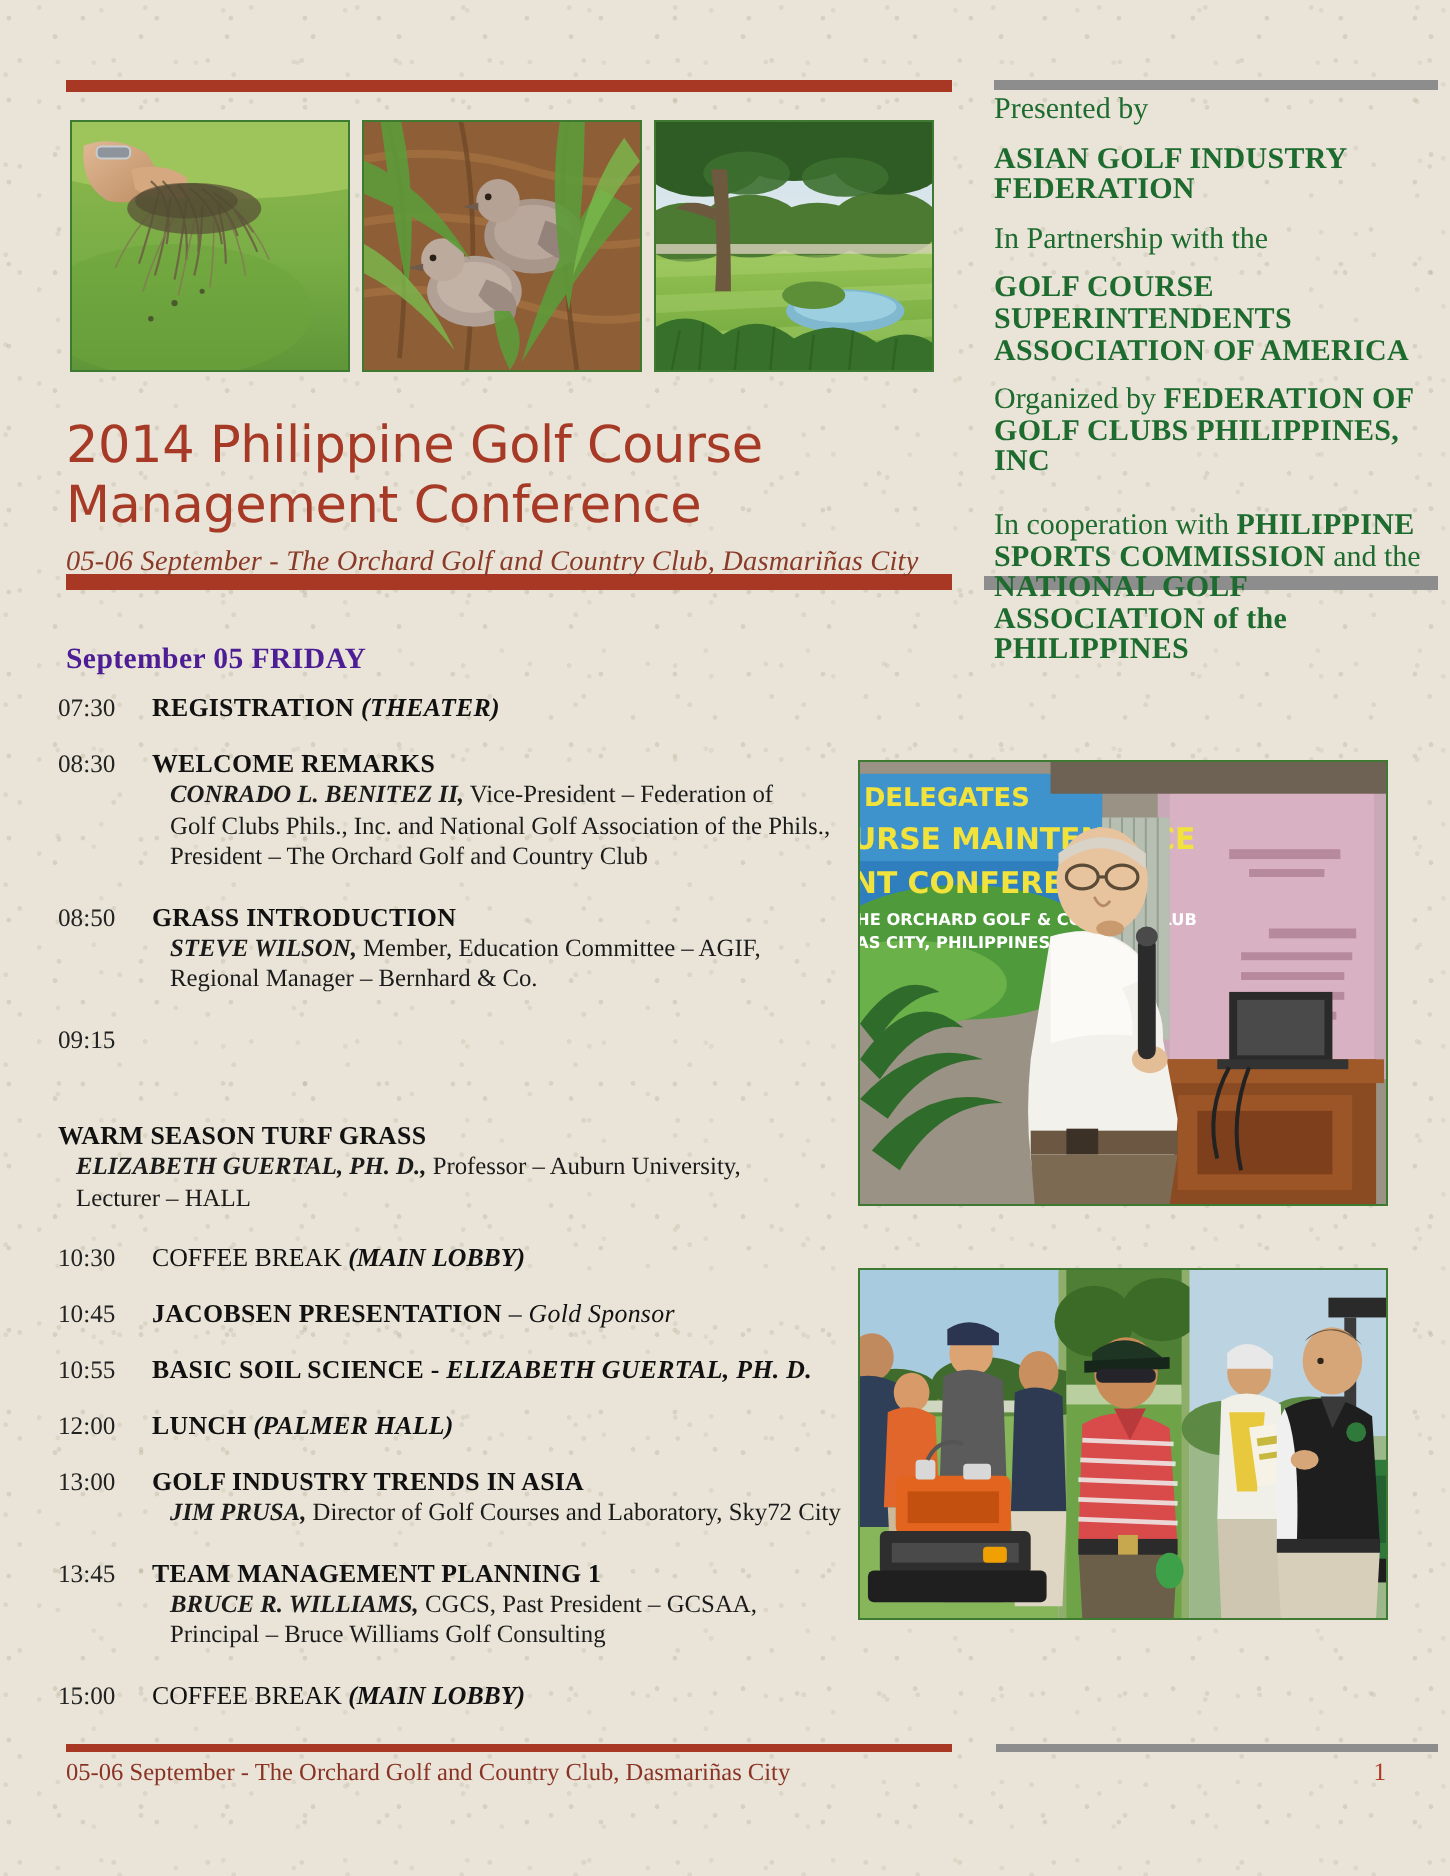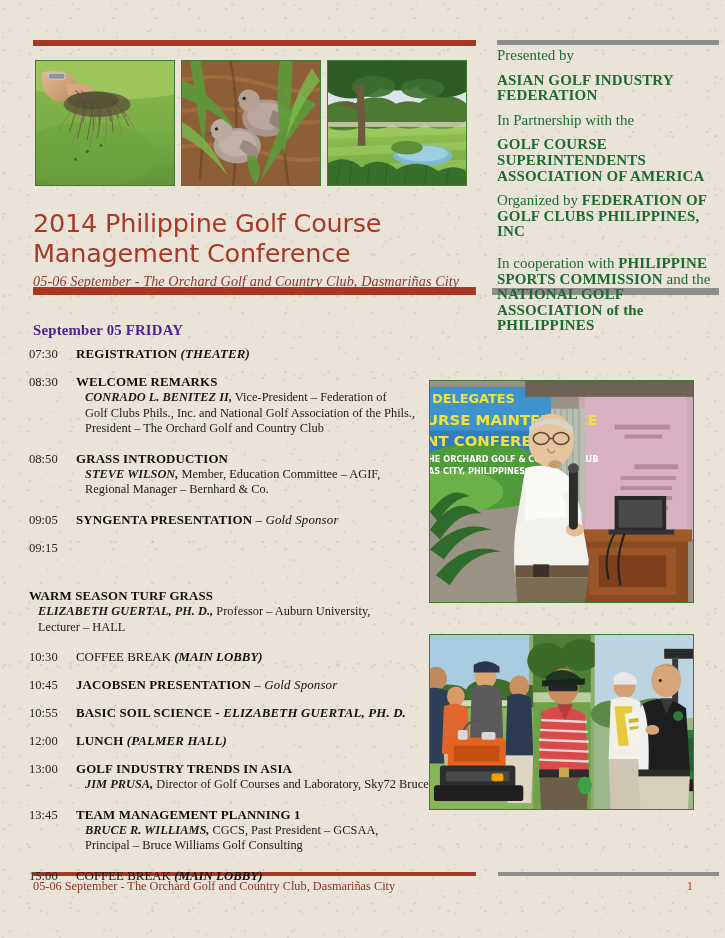--- a/index.html
+++ b/index.html
@@ -268,26 +268,20 @@
       </div>
     </div>
     <div class="ev" style="margin-bottom: 14px;">
       <div class="ev-time">08:50</div>
       <div class="ev-body">
         <div class="ev-title bold"><span>GRASS INTRODUCTION</span></div>
         <div class="ev-desc ind"><span class="nm">STEVE WILSON,</span><span> Member, Education Committee – AGIF,</span></div>
         <div class="ev-desc ind"><span>Regional Manager – Bernhard &amp; Co.</span></div>
       </div>
     </div>
-    <div class="ev" style="margin-bottom: 12px;">
-      <div class="ev-time">09:05</div>
-      <div class="ev-body">
-        <div class="ev-title bold"><span>SYNGENTA PRESENTATION</span><span class="it-light"> – Gold Sponsor</span></div>
-      </div>
-    </div>
     <div class="ev" style="margin-bottom: 14px; flex-direction: column;">
       <div class="ev-time">09:15</div>
       <div class="ev-body">
         <div class="ev-title bold"><span>WARM SEASON TURF GRASS</span></div>
         <div class="ev-desc ind"><span class="nm">ELIZABETH GUERTAL, PH. D.,</span><span> Professor – Auburn University,</span></div>
         <div class="ev-desc ind"><span>Lecturer – HALL</span></div>
       </div>
     </div>
     <div class="ev" style="margin-bottom: 12px; align-items: flex-end;">
       <div class="ev-time">10:30</div>
@@ -310,21 +304,21 @@
     <div class="ev" style="margin-bottom: 12px;">
       <div class="ev-time">12:00</div>
       <div class="ev-body">
         <div class="ev-title bold"><span>LUNCH</span><span class="it"> (PALMER HALL)</span></div>
       </div>
     </div>
     <div class="ev" style="margin-bottom: 14px;">
       <div class="ev-time">13:00</div>
       <div class="ev-body">
         <div class="ev-title bold"><span>GOLF INDUSTRY TRENDS IN ASIA</span></div>
-        <div class="ev-desc ind"><span class="nm">JIM PRUSA,</span><span>  Director of Golf Courses and Laboratory, Sky72 Bruce</span></div>
+        <div class="ev-desc ind"><span class="nm">JIM PRUSA,</span><span>  Director of Golf Courses and Laboratory, Sky72 City</span></div>
       </div>
     </div>
     <div class="ev" style="margin-bottom: 14px;">
       <div class="ev-time">13:45</div>
       <div class="ev-body">
         <div class="ev-title bold"><span>TEAM MANAGEMENT PLANNING 1</span></div>
         <div class="ev-desc ind"><span class="nm">BRUCE R. WILLIAMS,</span><span>  CGCS, Past President – GCSAA,</span></div>
         <div class="ev-desc ind"><span>Principal – Bruce Williams Golf Consulting</span></div>
       </div>
     </div>

